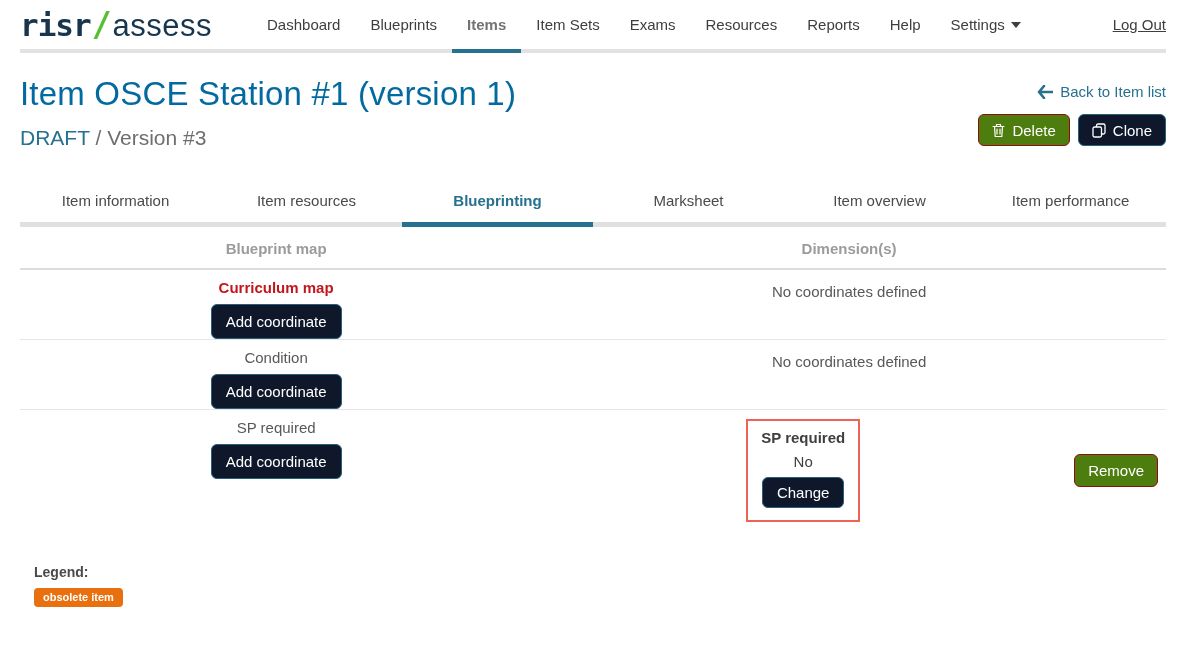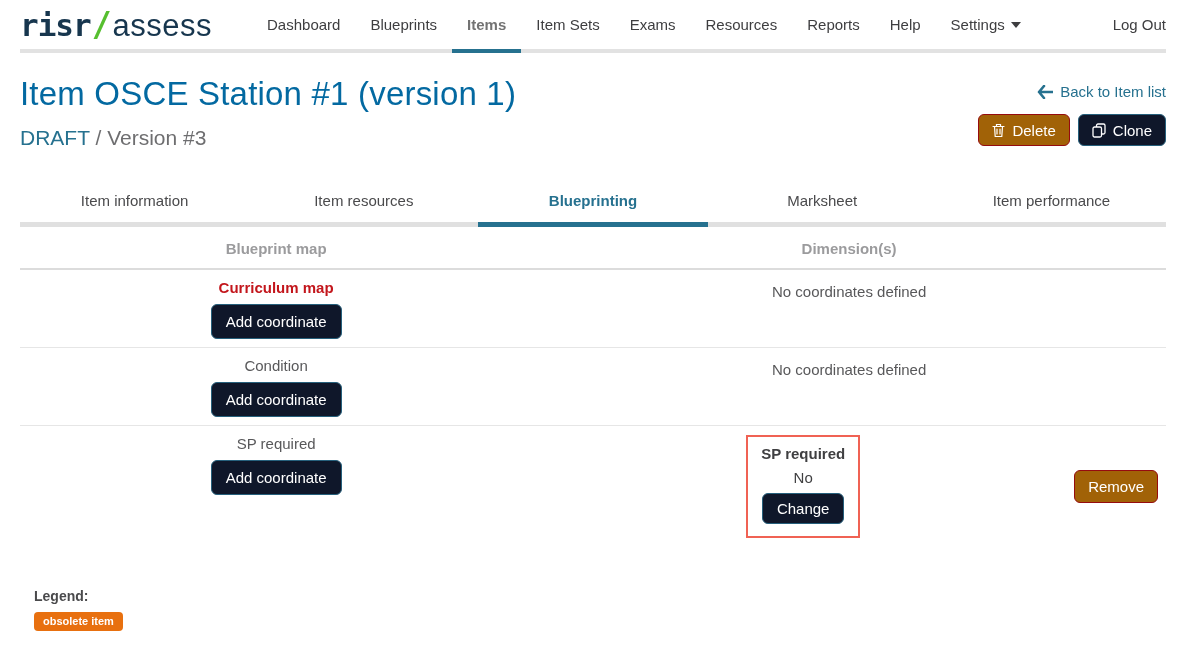--- a/index.html
+++ b/index.html
@@ -10,53 +10,53 @@
   .topnav-inner { height:53px; border-bottom:4px solid #e2e2e2; display:flex; align-items:center; position:relative; }
   .logo { display:flex; align-items:baseline; margin-right:40px; cursor:pointer; }
   .logo .risr { font-family:"DejaVu Sans Mono", monospace; font-weight:bold; font-size:31px; color:#17364e; letter-spacing:-1px; }
   .logo .slash { font-family:"DejaVu Sans Mono", monospace; font-weight:bold; font-size:33px; color:#56bf2f; margin:0 1px; }
   .logo .assess { font-family:"Liberation Sans", sans-serif; font-weight:300; font-size:31px; color:#17364e; letter-spacing:0.5px; }
   .nav-links { display:flex; height:100%; align-items:center; }
   .nav-item { position:relative; height:100%; display:flex; align-items:center; padding:0 15px; font-size:15px; color:#3e3e40; cursor:pointer; white-space:nowrap; }
   .nav-item.active { color:#737373; font-weight:bold; }
   .nav-item.active::after { content:""; position:absolute; left:0; right:0; bottom:-4px; height:4px; background:#26718f; }
   .caret-down { display:inline-block; width:0; height:0; border-left:5px solid transparent; border-right:5px solid transparent; border-top:6px solid #3e3e40; margin-left:6px; }
-  .nav-logout { margin-left:auto; font-size:15px; color:#3e3e40; cursor:pointer; }
+  .nav-logout { margin-left:auto; font-size:15px; color:#3e3e40; cursor:pointer;text-decoration:underline; }
 
   
   .page-head { margin:22px 20px 0 20px; display:flex; justify-content:space-between; align-items:flex-start; }
   .page-title { font-size:33px; font-weight:400; color:#0369a1; letter-spacing:0.2px; }
   .page-sub { margin-top:13px; font-size:21px; }
   .status-draft { color:#26718f; cursor:pointer; }
   .sub-sep { color:#6e6e70; }
   .sub-version { color:#6e6e70; }
   .head-right { display:flex; flex-direction:column; align-items:flex-end; padding-top:8px; }
   .back-link { display:flex; align-items:center; gap:7px; color:#26718f; font-size:15px; cursor:pointer;text-align:center; }
   .head-buttons { display:flex; gap:8px; margin-top:14px; }
 
   .btn { display:inline-flex; align-items:center; justify-content:center; gap:7px; border-radius:6px; font-size:15px; color:#ffffff; cursor:pointer; font-family:"Liberation Sans", sans-serif; }
   .btn-teal { background:#0f172a; border:1px solid #26607c; }
-  .btn-red  { background:#a16207; border:1px solid #960b0f; }
+  .btn-red  { background:#4d7c0f; border:1px solid #960b0f; }
   .btn-head { padding:6px 13px; height:32px; }
   .btn-add { padding:8px 14px; }
   .btn-change { padding:6px 14px; }
   .btn-remove { padding:7px 13px; }
 
   
   .tabs { margin:32px 20px 0 20px; display:flex; border-bottom:5px solid #e0e0e0; }
   .tab { flex:1; text-align:center; padding:10px 0 13px 0; font-size:15px; color:#4a4a4c; position:relative; cursor:pointer; }
   .tab.active { color:#26718f; font-weight:bold; }
   .tab.active::after { content:""; position:absolute; left:0; right:0; bottom:-5px; height:5px; background:#26718f; }
 
   
   .bp-table { margin:0 20px; }
   .bp-row { display:grid; grid-template-columns:44.7% 1fr; }
   .bp-head { border-bottom:2px solid #dcdcdc; }
   .bp-head .hcell { text-align:center; padding:13px 0 11px 0; font-size:15px; font-weight:bold; color:#9b9b9d; }
-  .bp-body-row { border-bottom:1px solid #e6e6e6; padding:9px 0 8px 0; }
+  .bp-body-row { border-bottom:1px solid #e6e6e6; padding:9px 0 0 0; }
   .bp-body-row.last { border-bottom:none; }
   .cell-map { display:flex; flex-direction:column; align-items:center; gap:8px; }
   .map-name { font-size:15px; color:#58585a; }
   .map-name.mandatory { color:#c3161c; font-weight:bold; }
   .cell-dim { text-align:center; font-size:15px; color:#58585a; padding-top:4px; }
   .dim-flex { display:flex; align-items:center; }
   .dim-center { flex:1; display:flex; justify-content:center; }
   .coord-box { border:2px solid #f06254; padding:8px 13px 12px 13px; display:flex; flex-direction:column; align-items:center; gap:7px; background:#ffffff; }
   .coord-title { font-size:15px; font-weight:bold; color:#3f3f41; }
   .coord-value { font-size:15px; color:#3f3f41; }
@@ -145,20 +145,21 @@
       </div>
     </div>
   </div>
 </div>
 
 <div class="tabs">
   <div class="tab"><span>Item information</span></div>
   <div class="tab"><span>Item resources</span></div>
   <div class="tab active"><span>Blueprinting</span></div>
   <div class="tab"><span>Marksheet</span></div>
+  <div class="tab"><span>Item overview</span></div>
   <div class="tab"><span>Item performance</span></div>
 </div>
 
 <div class="bp-table">
 
   <div class="bp-row bp-head">
     <div class="hcell">Blueprint map</div>
     <div class="hcell">Dimension(s)</div>
   </div>
 

